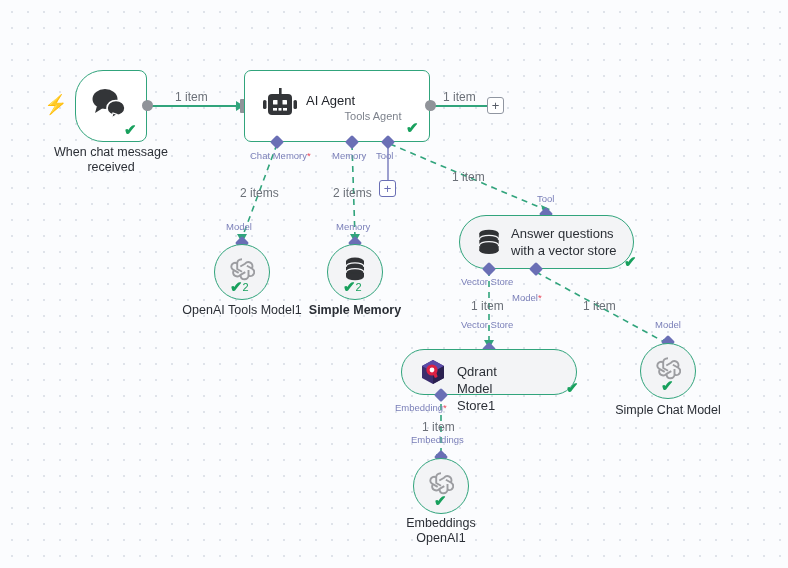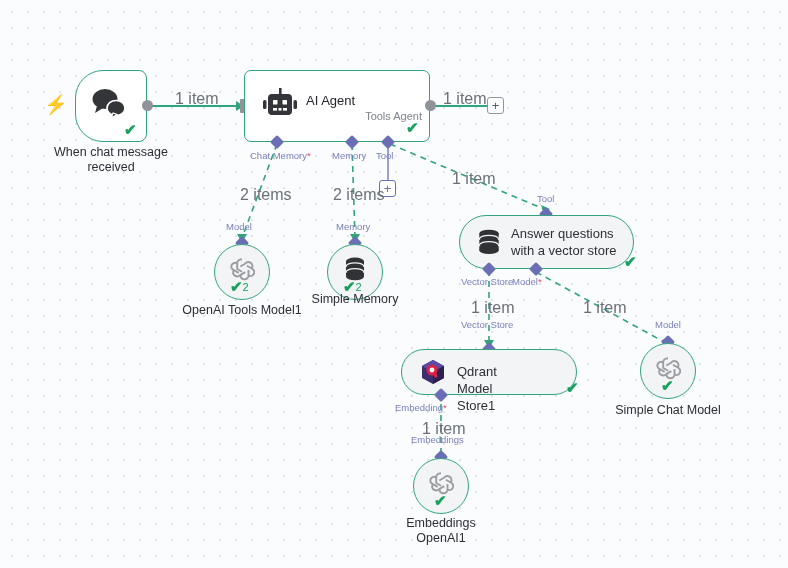--- a/index.html
+++ b/index.html
@@ -126,21 +126,21 @@
   
   .port-label {
     position: absolute;
     font-size: 9.5px;
     color: #7a7fb8;
     white-space: nowrap;
   }
   .port-label .req { color: #e8485a; }
   .edge-label {
     position: absolute;
-    font-size: 16px;
+    font-size: 12px;
     color: #6b7078;
     white-space: nowrap;
   }
 
   
   .bolt {
     position: absolute;
     font-size: 19px;
     color: #ff6d5a;
     line-height: 1;
@@ -215,21 +215,21 @@
       <rect x="1" y="12" width="3.5" height="9" rx="1.6" fill="#333538"></rect>
       <rect x="31.5" y="12" width="3.5" height="9" rx="1.6" fill="#333538"></rect>
       <rect x="11" y="12" width="4.5" height="4.5" rx="0.6" fill="#ffffff"></rect>
       <rect x="20.5" y="12" width="4.5" height="4.5" rx="0.6" fill="#ffffff"></rect>
       <rect x="11" y="20" width="4" height="2.6" fill="#ffffff"></rect>
       <rect x="16.5" y="20" width="3" height="2.6" fill="#ffffff"></rect>
       <rect x="21" y="20" width="4" height="2.6" fill="#ffffff"></rect>
     </svg>
 
     <div class="node-title agent-name" style="left:306px; top:93px; width:130px; text-align:left;">AI Agent</div>
-    <div class="node-title agent-sub" style="left:292px; top:109px; width:130px; text-align:right;">Tools Agent</div>
+    <div class="node-title agent-sub" style="left:308px; top:109px; width:130px; text-align:center;">Tools Agent</div>
 
     <div class="check" style="left:406px; top:120px;">✔</div>
 
     <div class="outdot" style="left:425px; top:100px;"></div>
 
     <div class="diamond" style="left:272px; top:137px;"></div>
     <div class="diamond" style="left:347px; top:137px;"></div>
     <div class="diamond" style="left:383px; top:137px;"></div>
   </div>
 
@@ -280,21 +280,21 @@
       <rect x="4" y="5.2" width="18" height="5" fill="#303235"></rect>
       <ellipse cx="13" cy="10.4" rx="9" ry="3.6" fill="#303235" stroke="#f3f4f6" stroke-width="1.2"></ellipse>
       <rect x="4" y="11" width="18" height="5" fill="#303235"></rect>
       <ellipse cx="13" cy="16.2" rx="9" ry="3.6" fill="#303235" stroke="#f3f4f6" stroke-width="1.2"></ellipse>
       <rect x="4" y="16.8" width="18" height="3.6" fill="#303235"></rect>
       <ellipse cx="13" cy="20.6" rx="9" ry="3.6" fill="#303235"></ellipse>
     </svg>
 
     <div class="check" style="left:343px; top:279px;">✔<span class="cnt">2</span></div>
 
-    <div class="node-title" style="left:295px; top:292px; width:120px;">Simple Memory</div>
+    <div class="node-title" style="left:295px; top:303px; width:120px;font-weight:bold;">Simple Memory</div>
   </div>
 
   <div class="node">
     <div class="port-label" style="left:537px; top:193px;">Tool</div>
     <div class="diamond" style="left:541px; top:209px;"></div>
 
     <div class="pill-box" style="left:459px; top:215px; width:175px; height:54px;"></div>
 
     <svg class="icon" style="left:475px; top:228px;" width="28" height="28" viewBox="0 0 26 26">
       <ellipse cx="13" cy="5.2" rx="9" ry="3.6" fill="#303235"></ellipse>
@@ -309,21 +309,21 @@
     <div class="inline-title" style="left:511px; top:225px; width:120px;">Answer questions
 with a vector store</div>
 
     <div class="check" style="left:624px; top:254px;">✔</div>
 
     <div class="diamond" style="left:484px; top:264px;"></div>
     <div class="diamond" style="left:531px; top:264px;"></div>
   </div>
 
   <div class="port-label" style="left:461px; top:276px;">Vector Store</div>
-  <div class="port-label" style="left:512px; top:276px;">
+  <div class="port-label" style="left:512px; top:292px;">
     <span>Model</span><span class="req">*</span>
   </div>
 
   <div class="edge-label" style="left:471px; top:299px;">1 item</div>
   <div class="edge-label" style="left:583px; top:299px;">1 item</div>
 
   <div class="node">
     <div class="port-label" style="left:461px; top:319px;">Vector Store</div>
     <div class="diamond" style="left:484px; top:344px;"></div>
 

